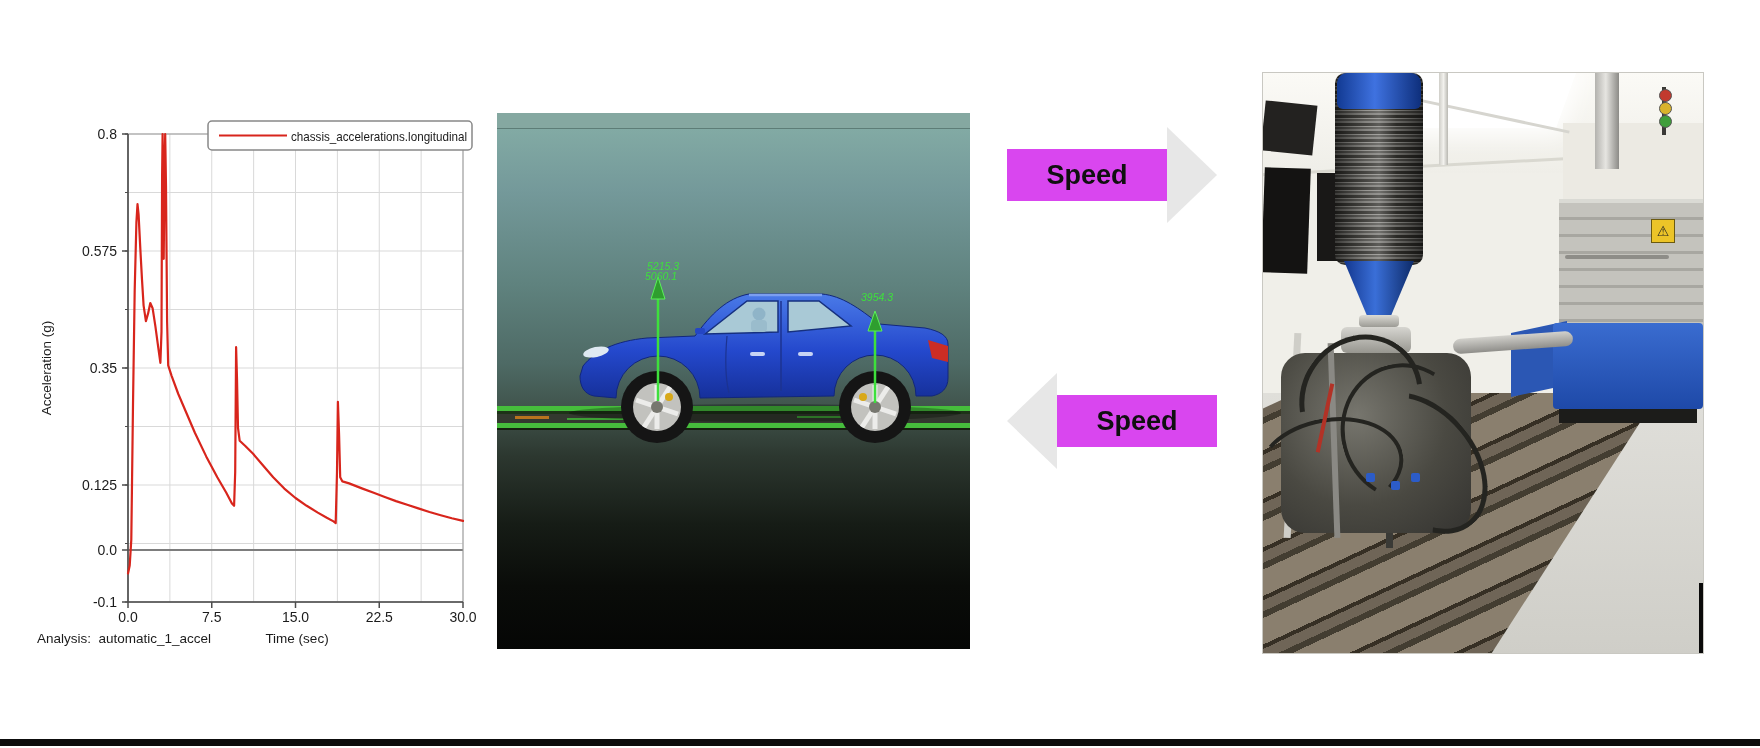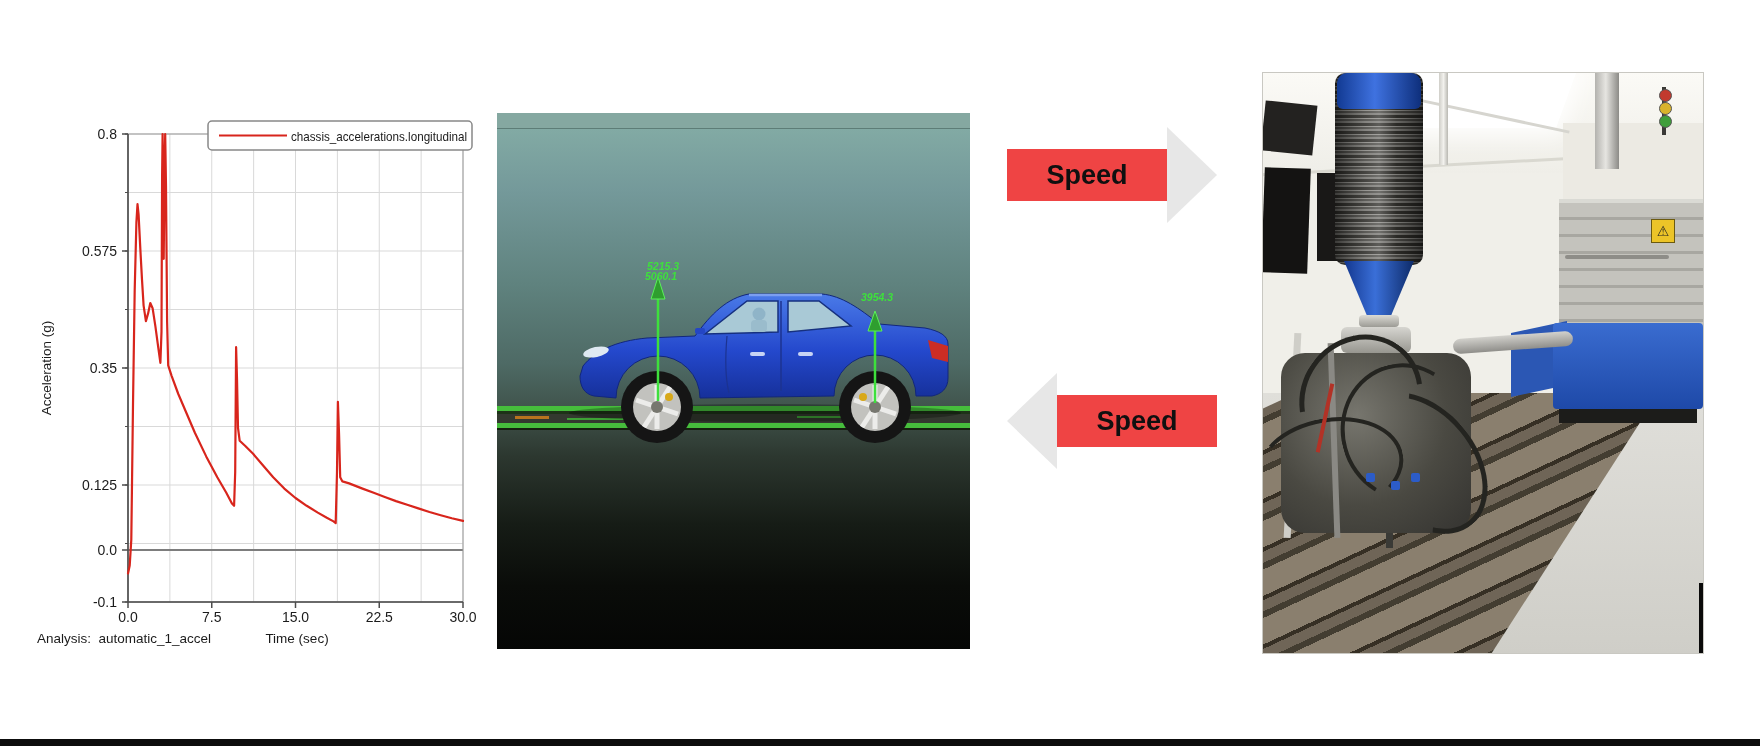--- a/index.html
+++ b/index.html
@@ -5,40 +5,40 @@
   html,body{margin:0;padding:0;background:#ffffff;}
   body{font-family:"Liberation Sans",sans-serif;}
   .slide{position:relative;width:1760px;height:748px;background:#ffffff;overflow:hidden;}
 
   
   .chart{position:absolute;left:35px;top:105px;width:450px;height:555px;}
   .chart svg{display:block;}
   .chart text{font-family:"Liberation Sans",sans-serif;fill:#1b1b1b;}
 
   
-  .sim{position:absolute;left:497px;top:113px;width:473px;height:536px;background:#000;font-weight:bold;}
+  .sim{position:absolute;left:497px;top:113px;width:473px;height:536px;background:#000;}
   .sim-header{position:relative;height:15px;background:#85a8a1;border-bottom:1px solid #5d7d77;
               font-size:10px;line-height:15px;color:#1e2b28;padding-left:4px;white-space:pre;overflow:hidden;}
   .sim-body{position:relative;width:473px;height:520px;
     background:linear-gradient(180deg,#82aaa4 0%,#74999a 12%,#5f827e 30%,#4e6a65 45%,#3e5048 55%,#2c372f 63%,#161c16 76%,#0a0c09 88%,#050605 100%);
     overflow:hidden;}
   .road{position:absolute;left:0;top:277px;width:473px;height:24px;}
   .road .r1{position:absolute;left:0;top:0;width:100%;height:5px;background:#46bd3c;}
   .road .r2{position:absolute;left:0;top:5px;width:100%;height:3px;background:#1d3317;}
   .road .r3{position:absolute;left:0;top:8px;width:100%;height:9px;background:#33392f;}
   .road .r4{position:absolute;left:0;top:17px;width:100%;height:5px;background:#46bd3c;}
   .road .r5{position:absolute;left:0;top:22px;width:100%;height:2px;background:#15200f;}
   .fleck-orange{position:absolute;left:18px;top:10px;width:34px;height:3px;background:#b8741e;}
   .fleck-green1{position:absolute;left:70px;top:12px;width:60px;height:2px;background:#3da035;}
   .fleck-green2{position:absolute;left:300px;top:10px;width:80px;height:2px;background:#3da035;}
   .car-svg{position:absolute;left:0;top:0;}
 
   
   .block-arrow{position:absolute;width:210px;height:96px;}
-  .block-arrow .body{position:absolute;top:22px;width:160px;height:52px;background:#ef4444;
+  .block-arrow .body{position:absolute;top:22px;width:160px;height:52px;background:#d946ef;
      display:flex;align-items:center;justify-content:center;font-weight:bold;font-size:27px;color:#101010;}
   .arrow-right .body{left:0;}
   .arrow-right .head{position:absolute;left:160px;top:0;width:0;height:0;
      border-top:48px solid transparent;border-bottom:48px solid transparent;border-left:50px solid #e7e7e7;}
   .arrow-left .body{left:50px;}
   .arrow-left .head{position:absolute;left:0;top:0;width:0;height:0;
      border-top:48px solid transparent;border-bottom:48px solid transparent;border-right:50px solid #e7e7e7;}
   .speed-arrow{left:1007px;top:127px;}
   .torque-arrow{left:1007px;top:373px;}
 

